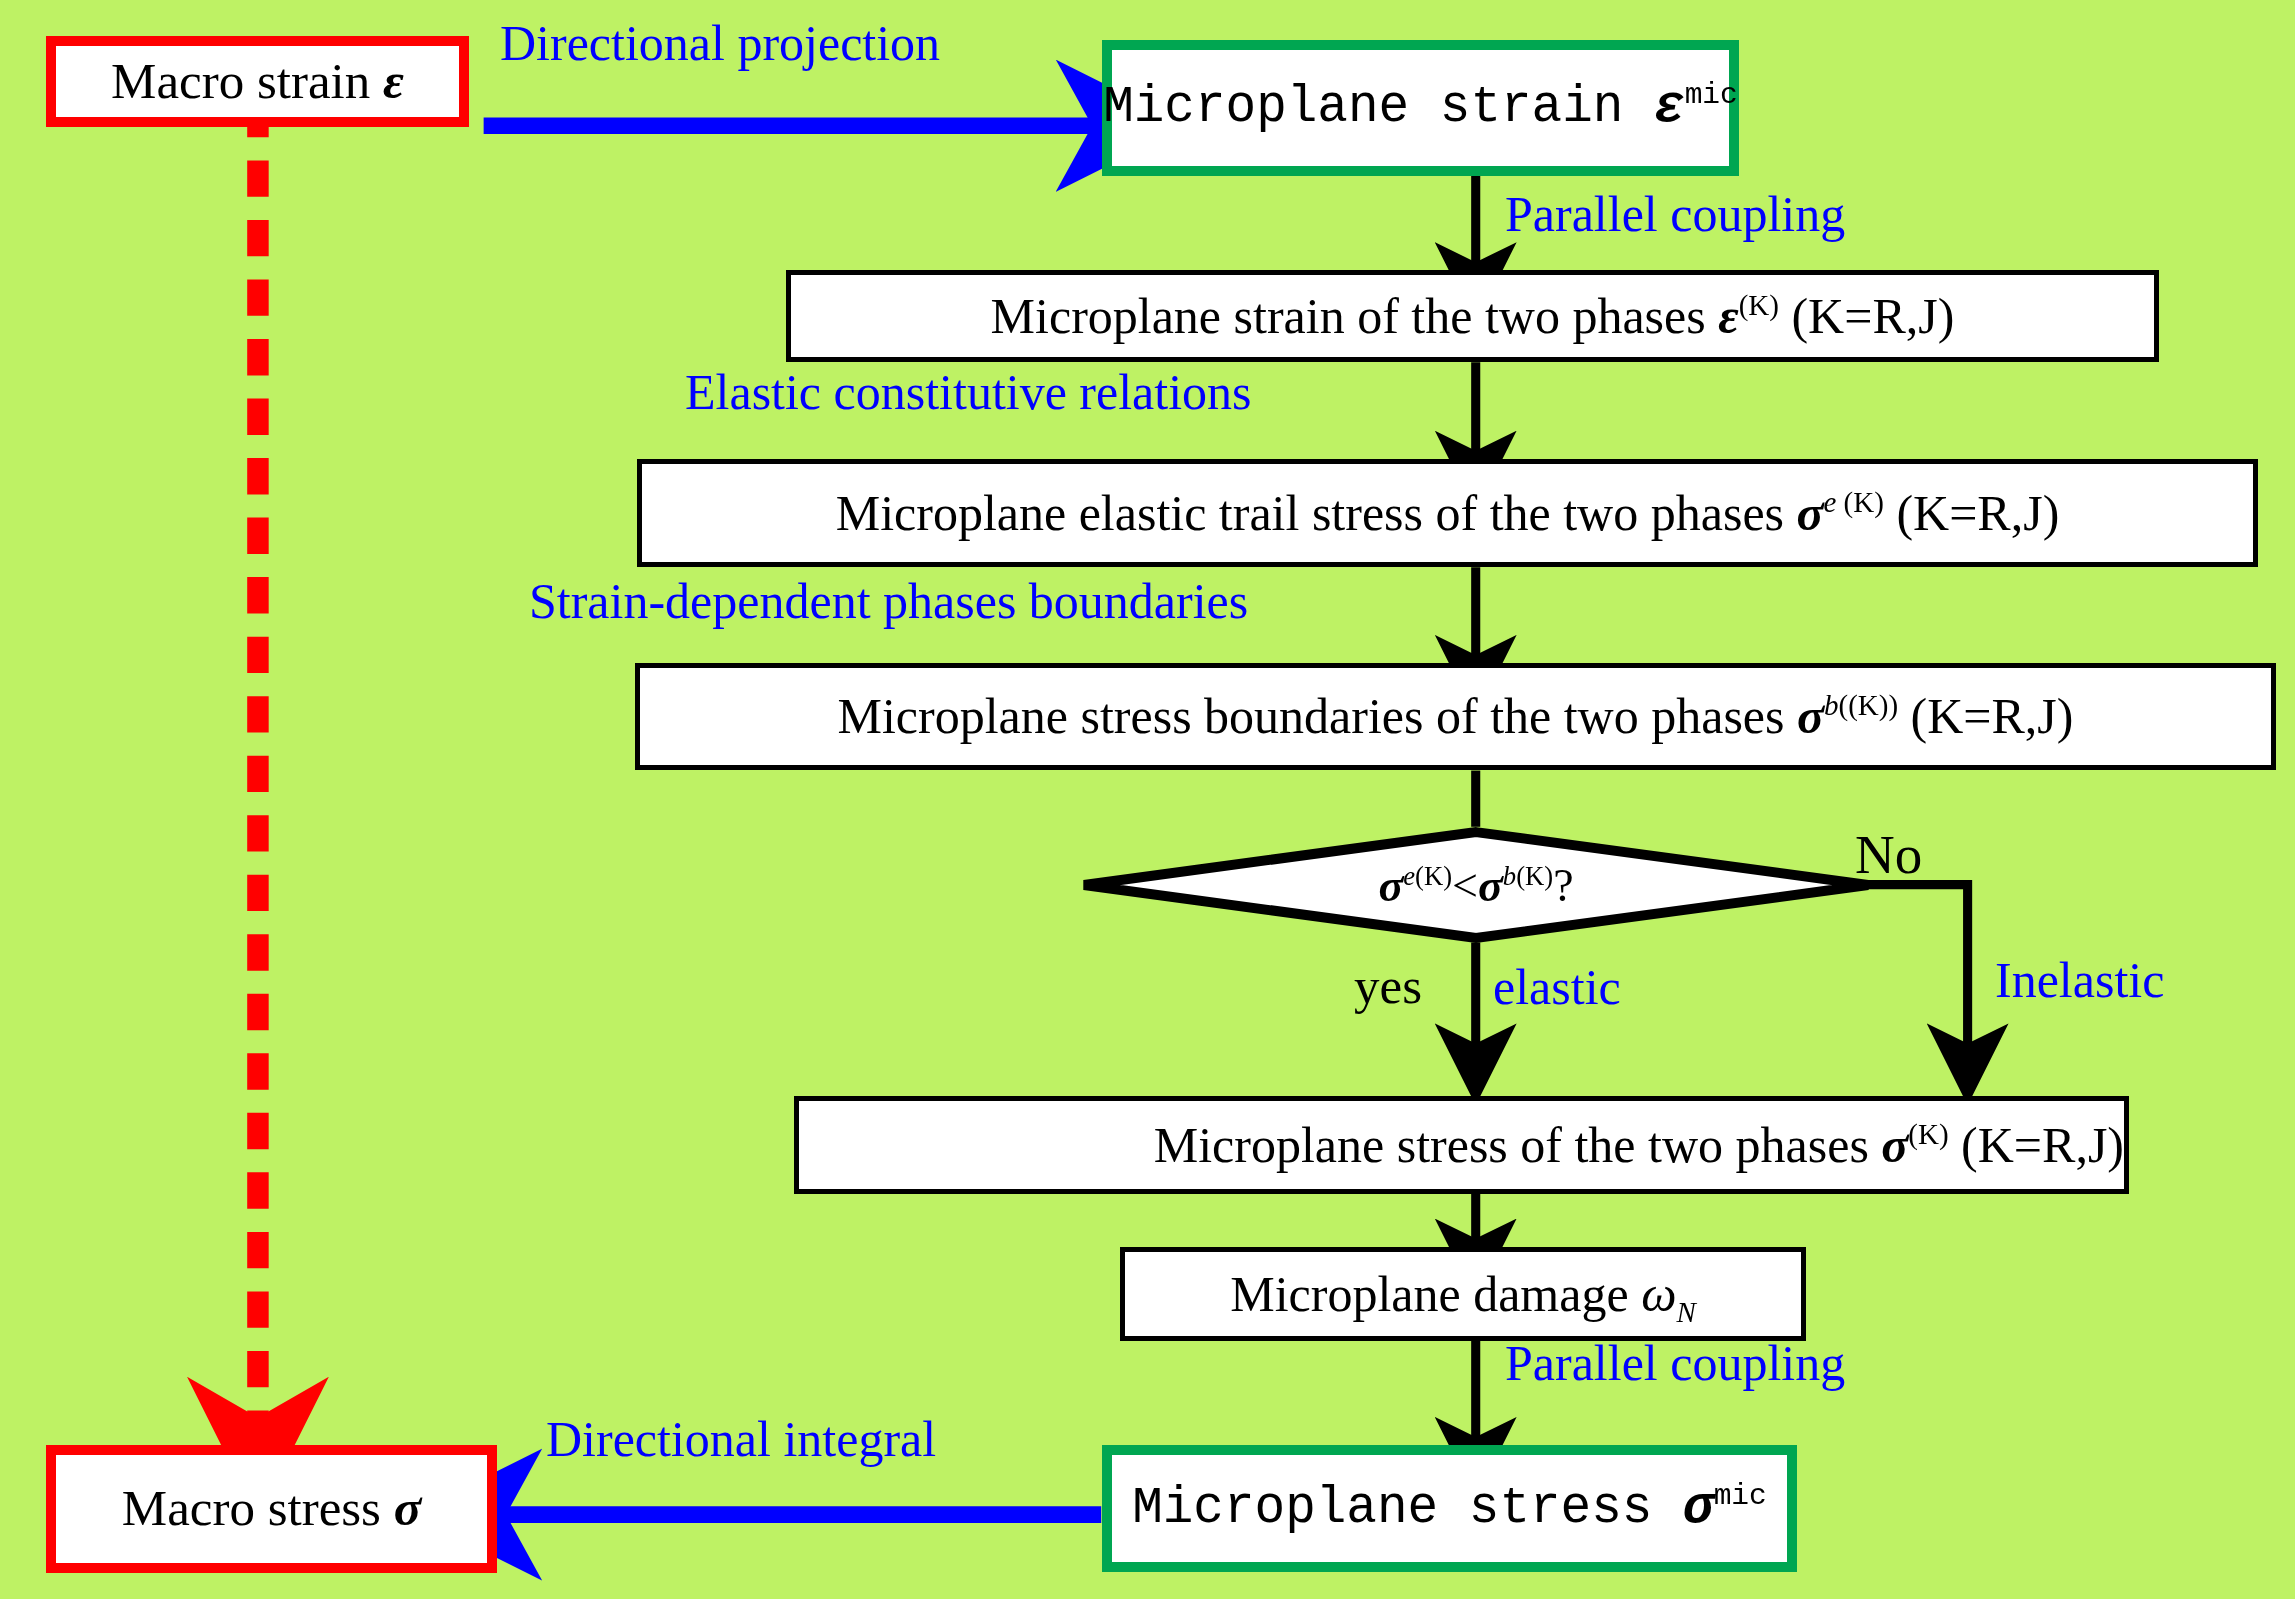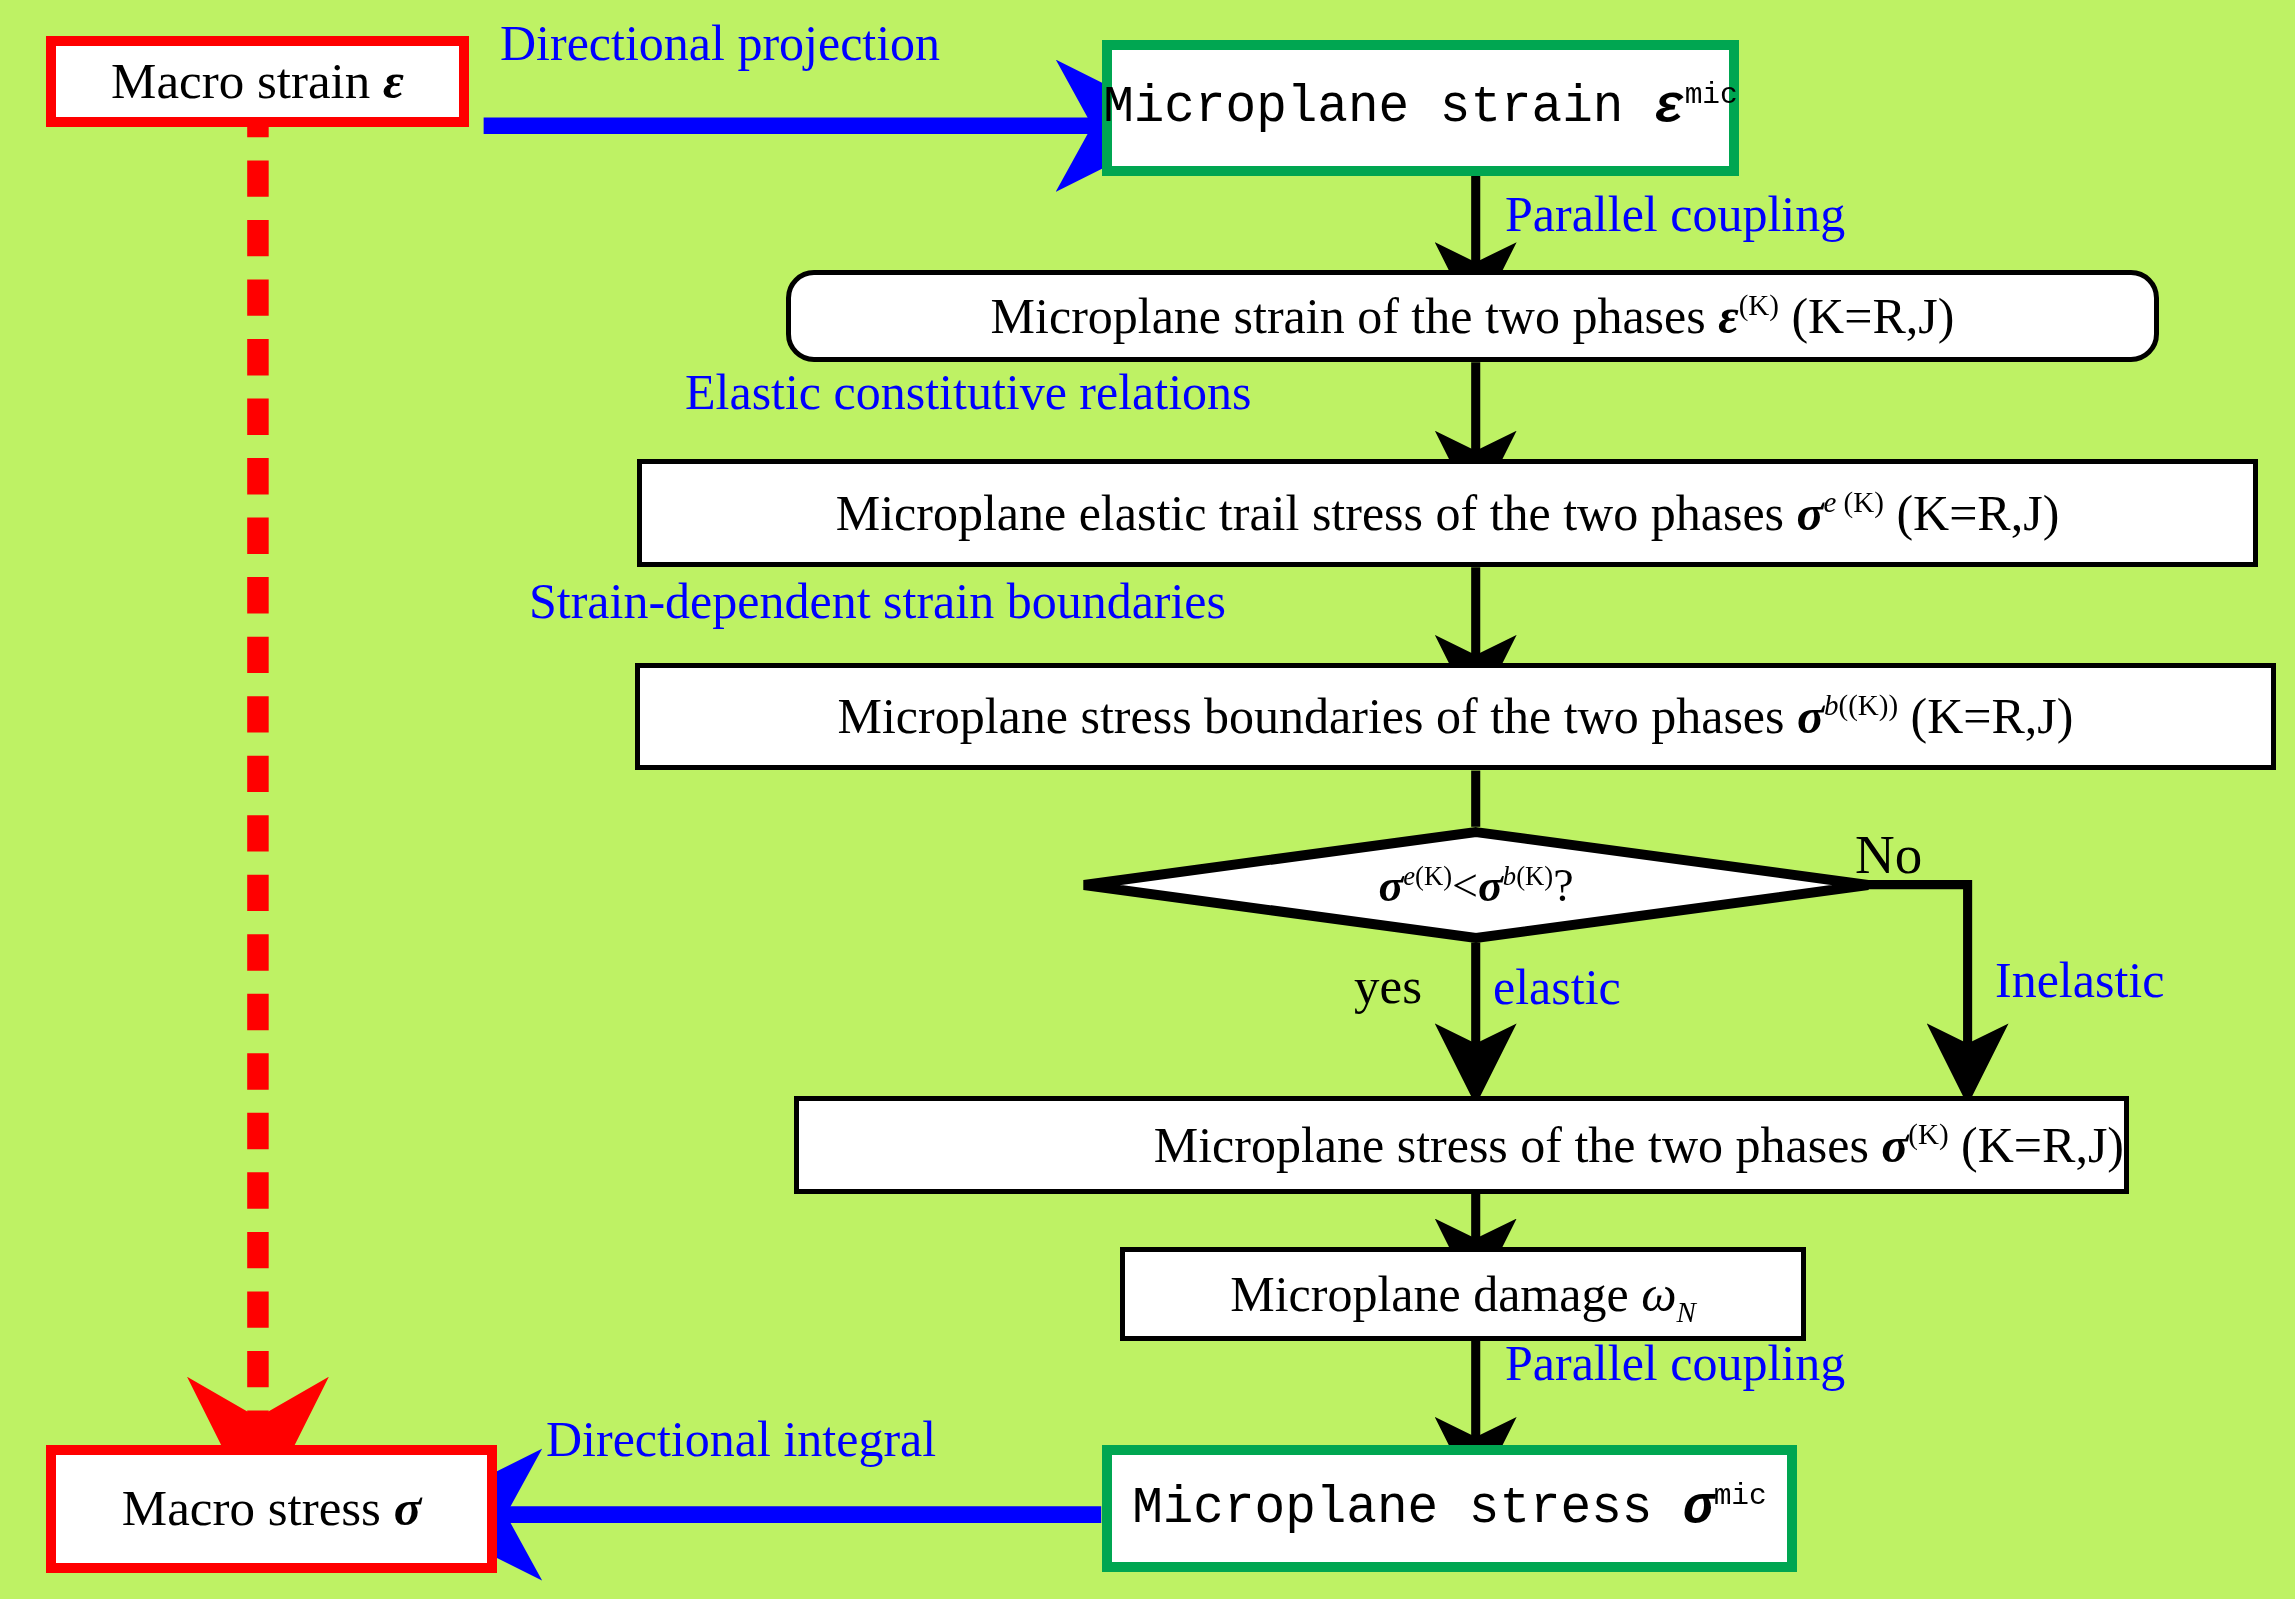--- a/index.html
+++ b/index.html
@@ -145,21 +145,21 @@
       <span>Macro strain </span><span class="bi">ε</span>
     </span>
   </div>
 
   <div class="node green t-big" style="left:1102px; top:40px; width:637px; height:136px;">
     <span class="txt">
       <span>Microplane strain </span><span class="bi">ε</span><sup>mic</sup>
     </span>
   </div>
 
-  <div class="node black t-mid" style="left:786px; top:270px; width:1373px; height:92px;border-radius:28px;">
+  <div class="node black t-mid" style="left:786px; top:270px; width:1373px; height:92px;">
     <span class="txt">
       <span>Microplane strain of the two phases </span><span class="bi">ε</span><sup>(K)</sup><span> (K=R,J)</span>
     </span>
   </div>
 
   <div class="node black t-mid" style="left:637px; top:459px; width:1621px; height:108px;">
     <span class="txt">
       <span>Microplane elastic trail stress of the two phases </span><span class="bi">σ</span><sup class="it">e</sup><sup> (K)</sup><span> (K=R,J)</span>
     </span>
   </div>
@@ -202,21 +202,21 @@
       <span>Macro stress </span><span class="bi">σ</span>
     </span>
   </div>
 
   <div class="label blue" style="left:500px; top:18px;">Directional projection</div>
 
   <div class="label blue" style="left:1505px; top:189px;">Parallel coupling</div>
 
   <div class="label blue" style="left:685px; top:367px;">Elastic constitutive relations</div>
 
-  <div class="label blue" style="left:529px; top:576px;">Strain-dependent strain boundaries</div>
+  <div class="label blue" style="left:529px; top:576px;">Strain-dependent phases boundaries</div>
 
   <div class="label black-lbl" style="left:1855px; top:827px; font-size:55px;">No</div>
 
   <div class="label black-lbl" style="left:1354px; top:961px; font-size:51px;">yes</div>
 
   <div class="label blue" style="left:1493px; top:962px;text-align:center;">elastic</div>
 
   <div class="label blue" style="left:1995px; top:955px;">Inelastic</div>
 
 

